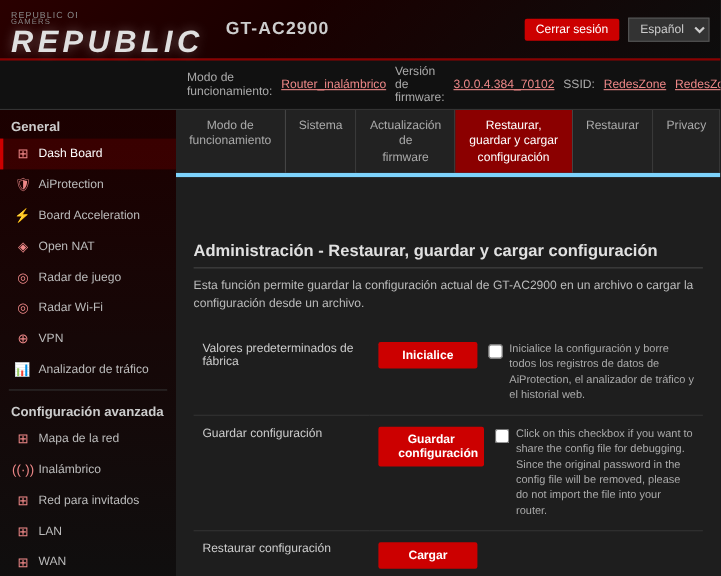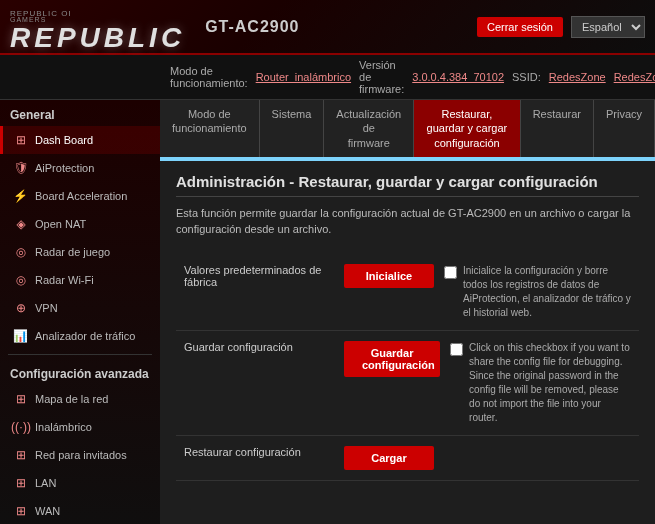--- a/index.html
+++ b/index.html
@@ -168,20 +168,21 @@
     .content-area {
       padding: 12px 16px;
     }
     .page-title {
       font-size: 15px;
       font-weight: bold;
       color: #e0e0e0;
       margin-bottom: 8px;
       border-bottom: 1px solid #444;
       padding-bottom: 6px;
+      margin-top: 47px;
     }
     .page-desc {
       font-size: 11px;
       color: #bbb;
       margin-bottom: 16px;
       line-height: 1.5;
     }
 
     
     .settings-table {

